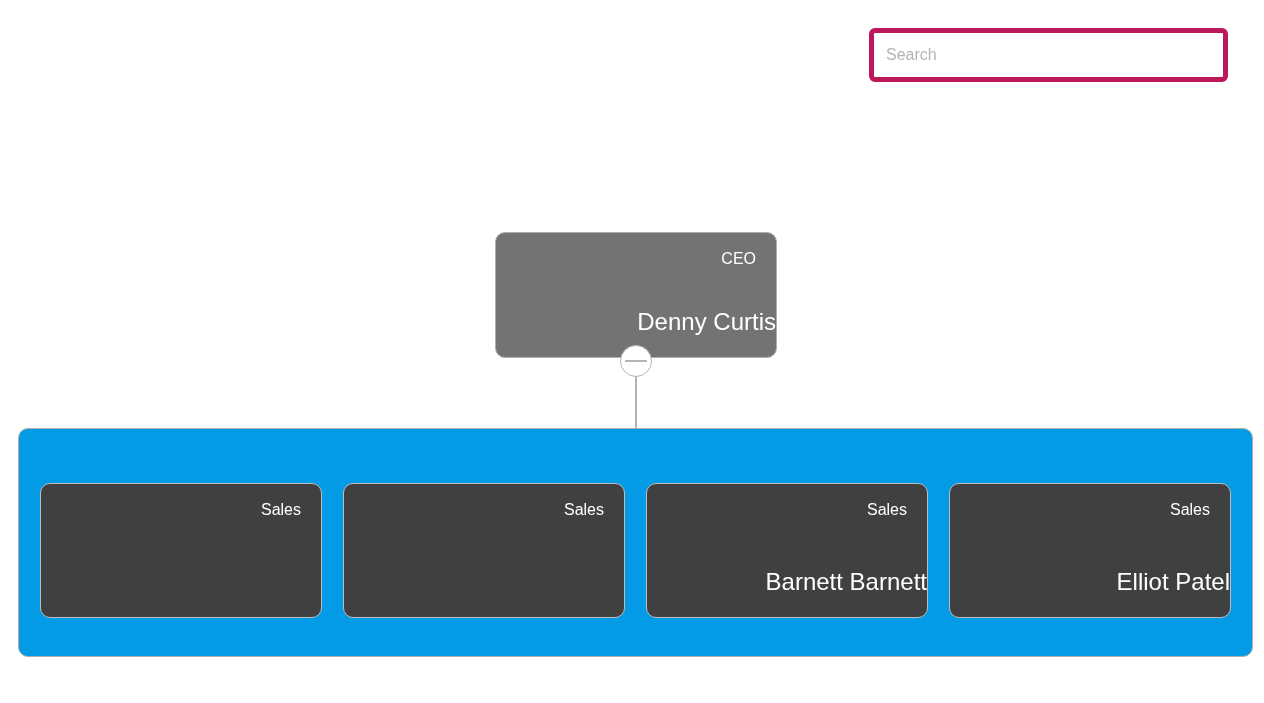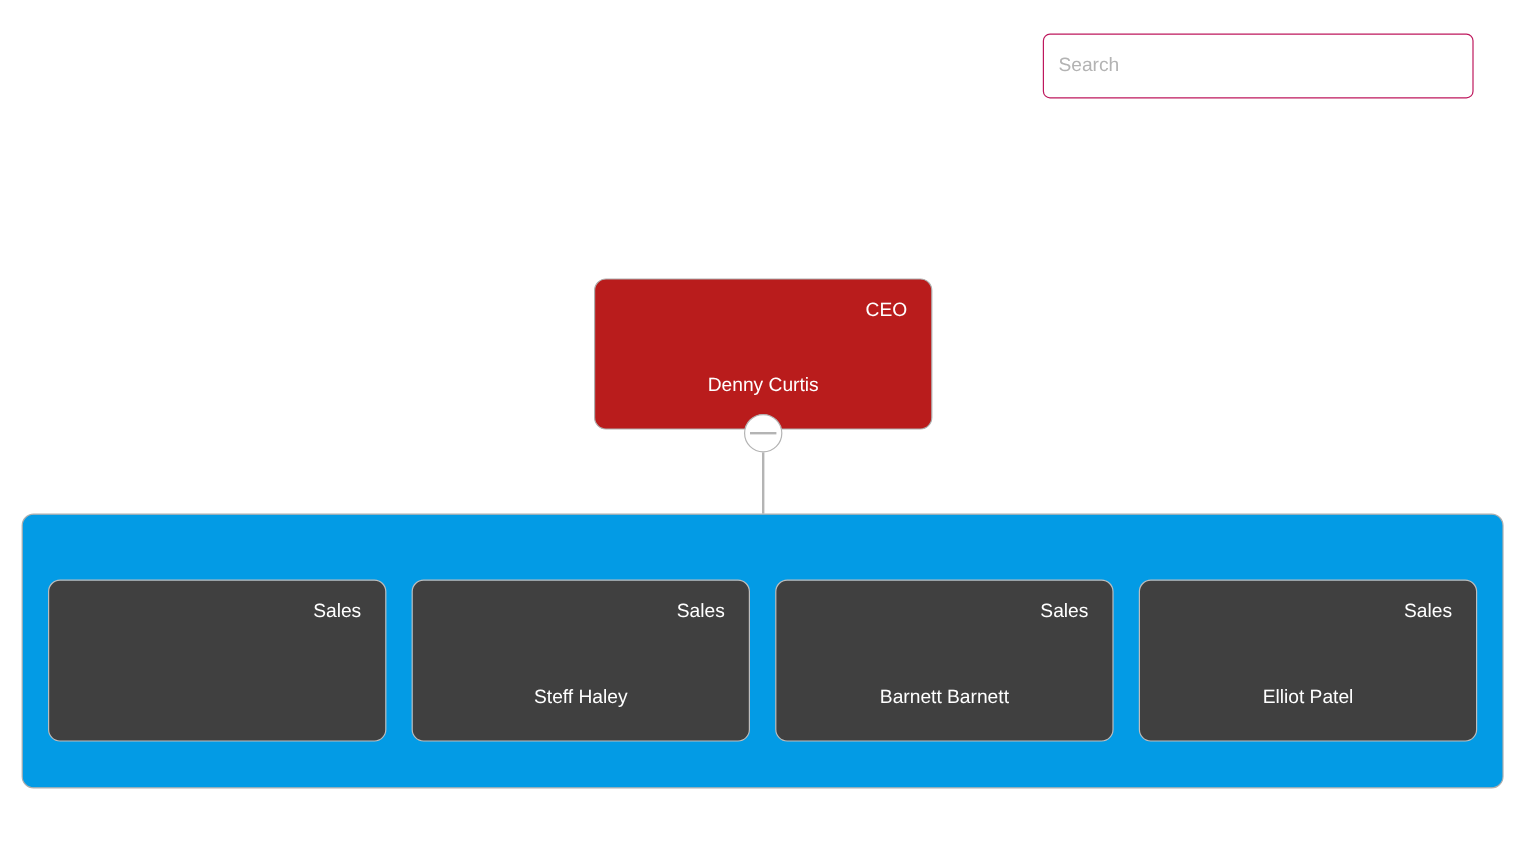--- a/index.html
+++ b/index.html
@@ -17,57 +17,57 @@
   }
 
   
   #search {
     position: absolute;
     left: 869px;
     top: 28px;
     width: 359px;
     height: 54px;
     box-sizing: border-box;
-    border: 1px solid #be185d;
+    border: 5px solid #be185d;
     border-radius: 6px;
     padding: 0 12px;
     font-size: 16px;
     font-family: "Liberation Sans", sans-serif;
     color: #555555;
     outline: none;
     background: #ffffff;
   }
   #search::placeholder { color: #b3b3b3; }
 
   
   .node {
     position: absolute;
-    background: #b91c1c;
+    background: #737373;
     border: 1px solid #aeaeae;
     border-radius: 10px;
     box-sizing: border-box;
     color: #ffffff;
     cursor: pointer;
   }
   .node .title {
     position: absolute;
     top: 17px;
     right: 20px;
     font-size: 16px;
     line-height: 18px;
     color: #ffffff;
     white-space: nowrap;
   }
   .node .name {
     position: absolute;
     left: 0;
     right: 0;
     bottom: 24px;
-    text-align: center;
-    font-size: 16px;
+    text-align: right;
+    font-size: 24px;
     line-height: 23px;
     color: #ffffff;
     white-space: nowrap;
   }
 
   #ceo-node { left: 495px; top: 232px; width: 282px; height: 126px; }
 
   
   #collapse-btn {
     position: absolute;
@@ -147,21 +147,20 @@
     <div id="connector"></div>
 
     <div id="group">
 
       <div class="node" id="child-0">
         <span class="title">Sales</span>
       </div>
 
       <div class="node" id="child-1">
         <span class="title">Sales</span>
-        <span class="name">Steff Haley</span>
       </div>
 
       <div class="node" id="child-2">
         <span class="title">Sales</span>
         <span class="name">Barnett Barnett</span>
       </div>
 
       <div class="node" id="child-3">
         <span class="title">Sales</span>
         <span class="name">Elliot Patel</span>

